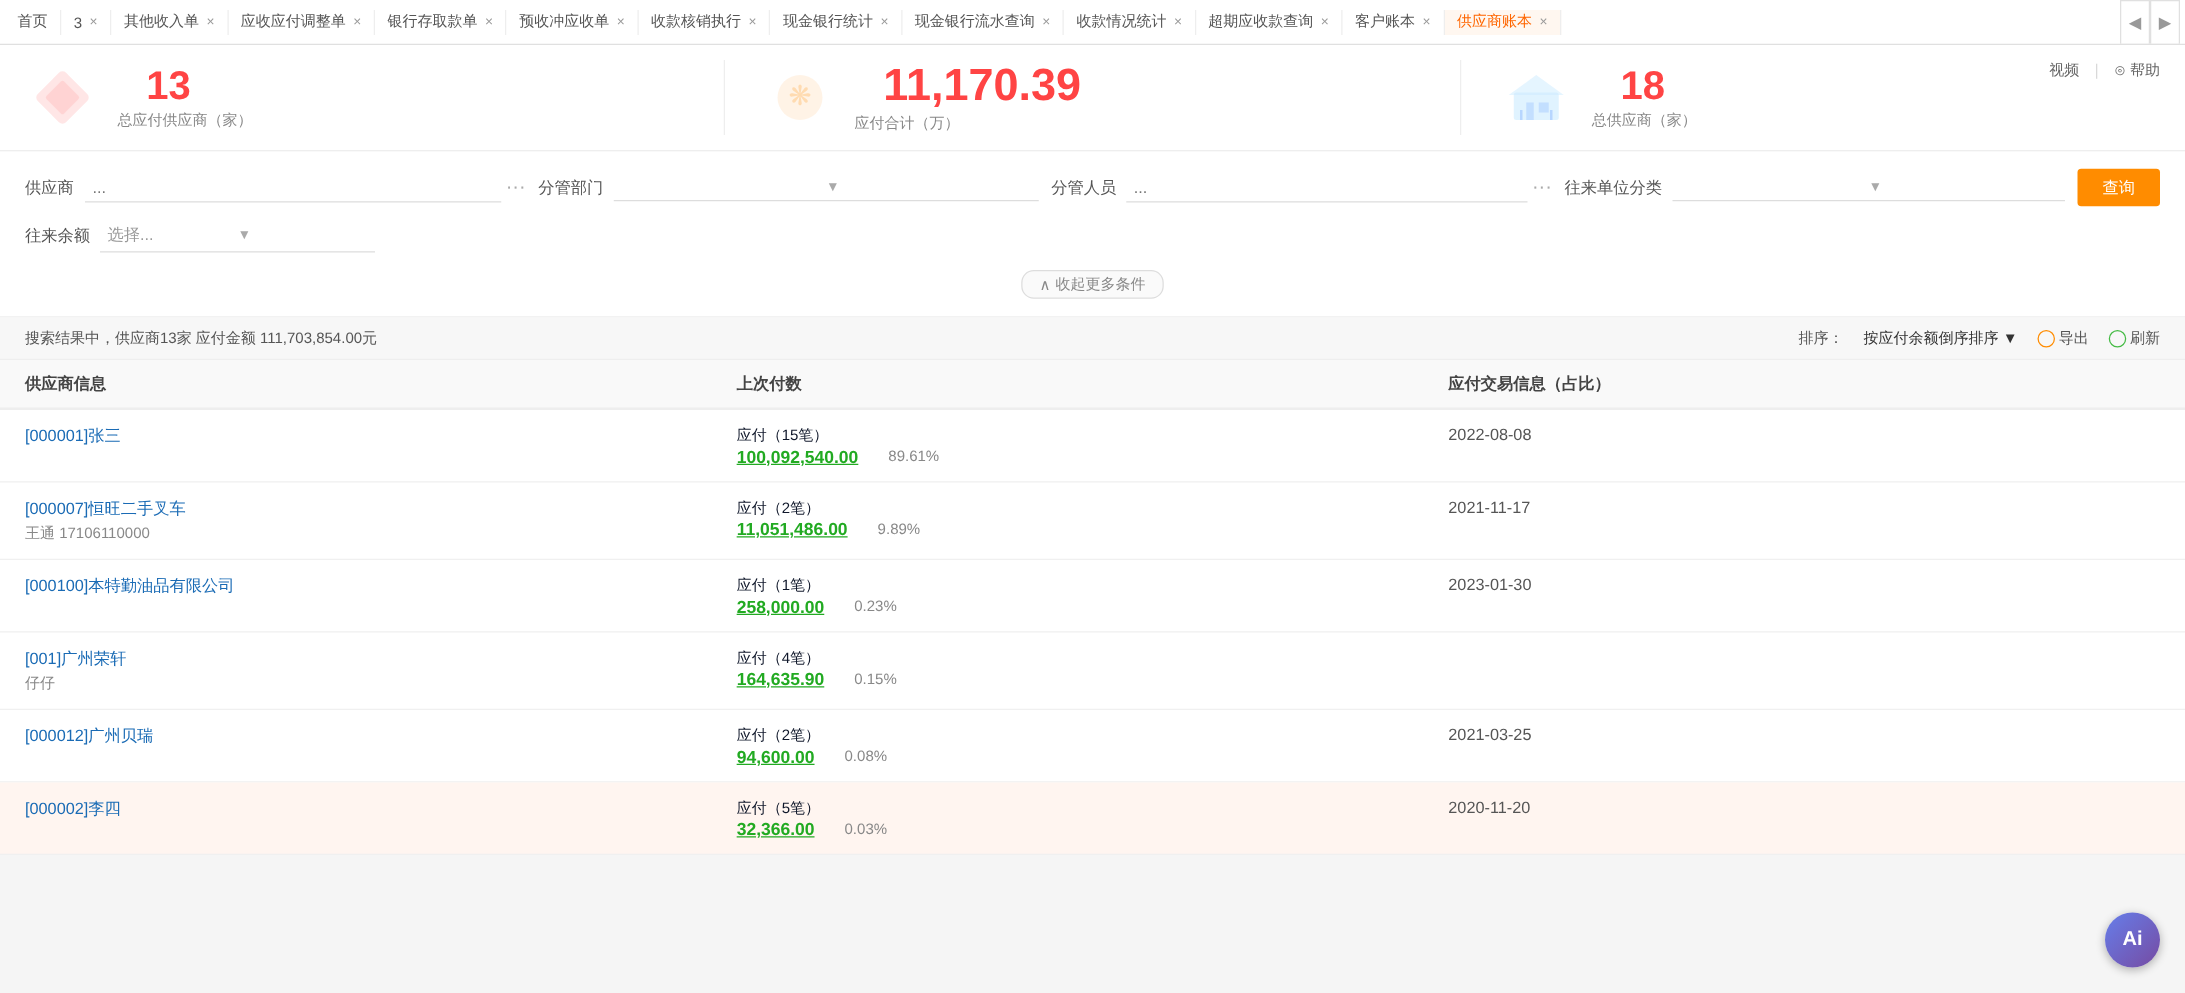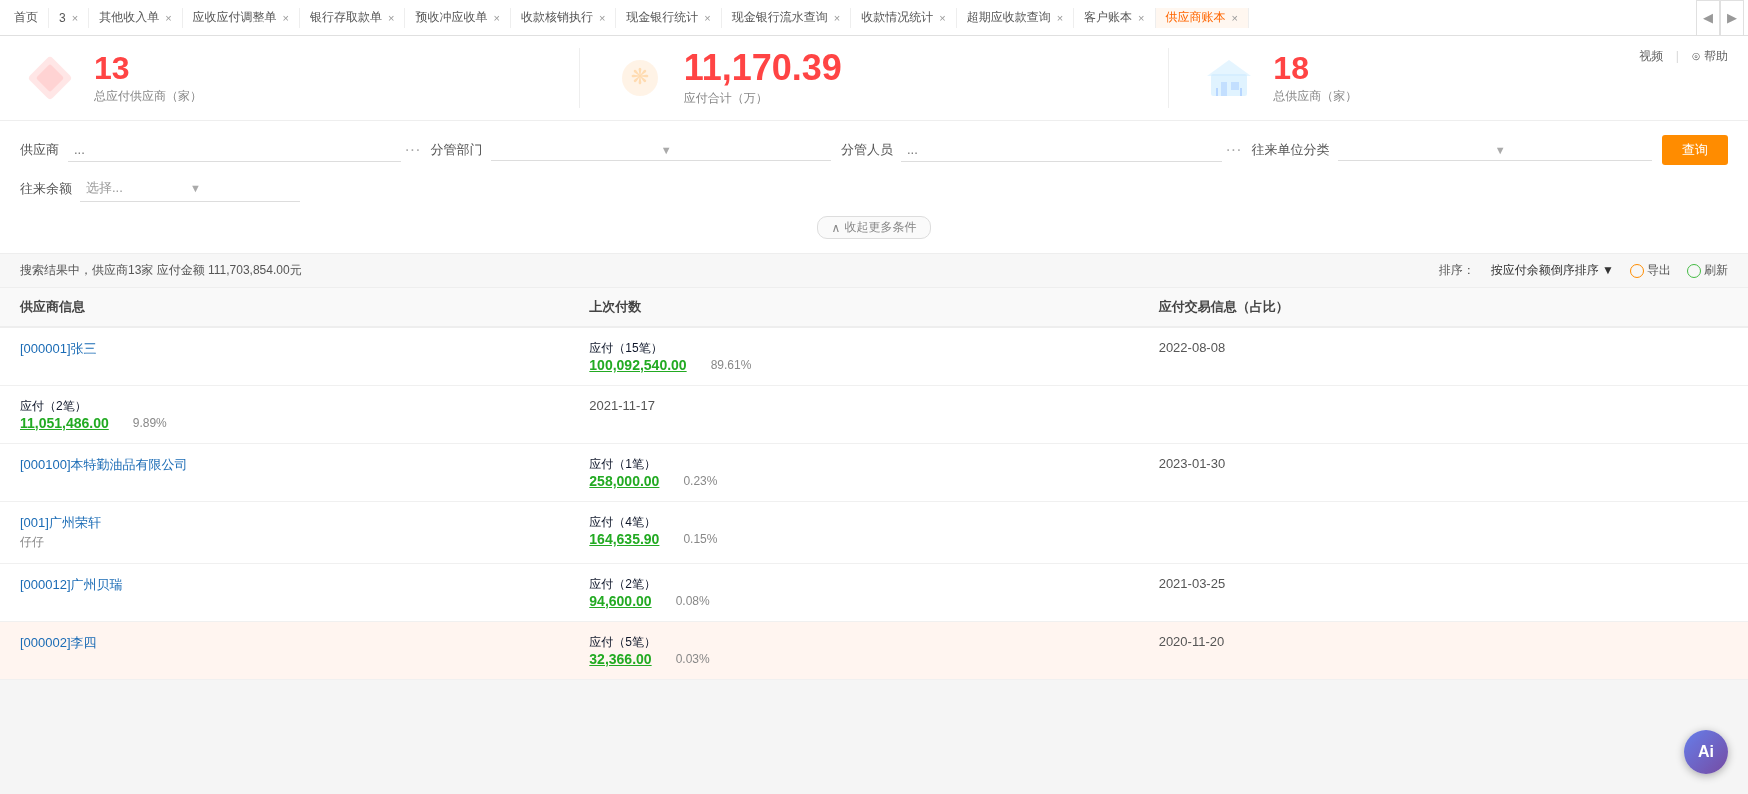--- a/index.html
+++ b/index.html
@@ -73,20 +73,21 @@
       margin-right: 14px;
       opacity: 0.6;
     }
     .stat-icon svg { width: 52px; height: 52px; }
     .stat-content {}
     .stat-number {
       font-size: 32px;
       font-weight: bold;
       color: #ff4444;
       line-height: 1;
+      margin-left: 23px;
     }
     .stat-number.large { font-size: 36px; }
     .stat-label {
       font-size: 12px;
       color: #888;
       margin-top: 4px;
     }
     .stat-divider {
       width: 1px;
       height: 60px;
@@ -480,20 +481,24 @@
       <div class="transaction-label">应付（15笔）</div>
       <div class="transaction-row">
         <span class="transaction-amount">100,092,540.00</span>
         <span class="transaction-percent">89.61%</span>
       </div>
     </div>
     <div class="last-payment">2022-08-08</div>
   </div>
 
   <div class="table-row">
+    <div>
+      <a class="supplier-link">[000007]恒旺二手叉车</a>
+      <div class="supplier-sub">王通  17106110000</div>
+    </div>
     <div class="transaction-info">
       <div class="transaction-label">应付（2笔）</div>
       <div class="transaction-row">
         <span class="transaction-amount">11,051,486.00</span>
         <span class="transaction-percent">9.89%</span>
       </div>
     </div>
     <div class="last-payment">2021-11-17</div>
   </div>
 

